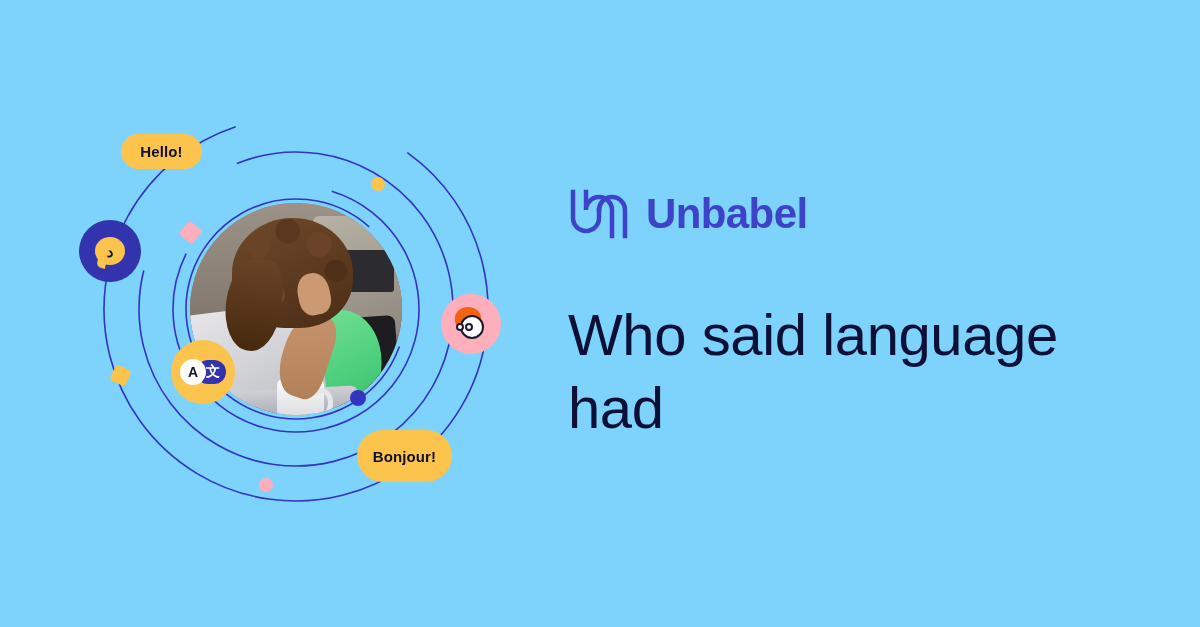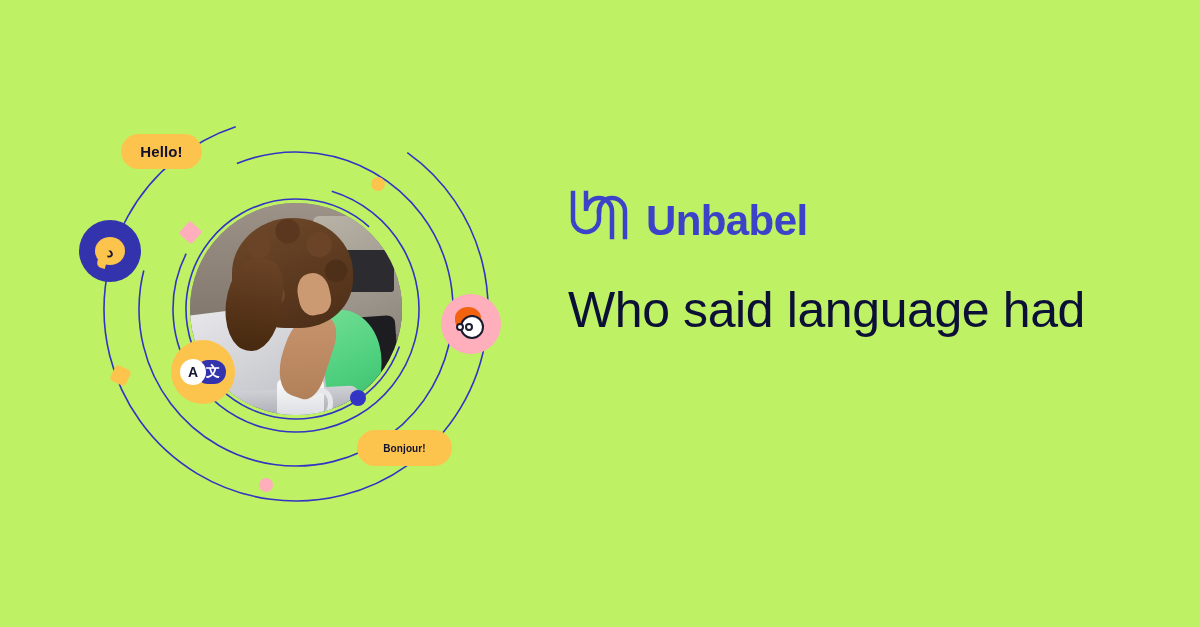--- a/index.html
+++ b/index.html
@@ -12,21 +12,21 @@
     height: 627px;
     overflow: hidden;
     font-family: "Liberation Sans", sans-serif;
     background: #edf0fa;
   }
 
   #canvas {
     position: relative;
     width: 1200px;
     height: 627px;
-    background: #bef264;
+    background: #7dd3fc;
     overflow: hidden;
   }
 
   
   #illustration {
     position: absolute;
     left: 0;
     top: 0;
     width: 560px;
     height: 627px;
@@ -222,22 +222,22 @@
     letter-spacing: .1px;
     white-space: nowrap;
   }
   #pill-hello {
     left: 121px; top: 134px;
     width: 81px; height: 35px;
     font-size: 15px;
   }
   #pill-bonjour {
     left: 357px; top: 430px;
-    width: 95px; height: 36px;
-    font-size: 10px;
+    width: 95px; height: 52px;
+    font-size: 15px;
   }
 
   .badge-circle {
     position: absolute;
     border-radius: 50%;
     display: flex;
     align-items: center;
     justify-content: center;
   }
   #badge-arabic {
@@ -385,35 +385,35 @@
 
   
   #content {
     position: absolute;
     left: 568px;
     top: 186px;
     width: 600px;
   }
   #brand {
     display: flex;
-    align-items: flex-end;
+    align-items: center;
     gap: 16px;
     height: 56px;
   }
   #logo-mark { display: block; }
   #wordmark {
     font-size: 42px;
     font-weight: bold;
     color: #3d43c9;
     letter-spacing: -0.6px;
     line-height: 1;
   }
   #headline {
-    margin-top: 37px;
-    font-size: 50px;
+    margin-top: 56px;
+    font-size: 58px;
     line-height: 1.26;
     font-weight: normal;
     color: #0d1036;
     letter-spacing: -0.4px;
     max-width: 580px;
   }
   #headline .ln { display: block; }
 </style>
 </head>
 <body>

